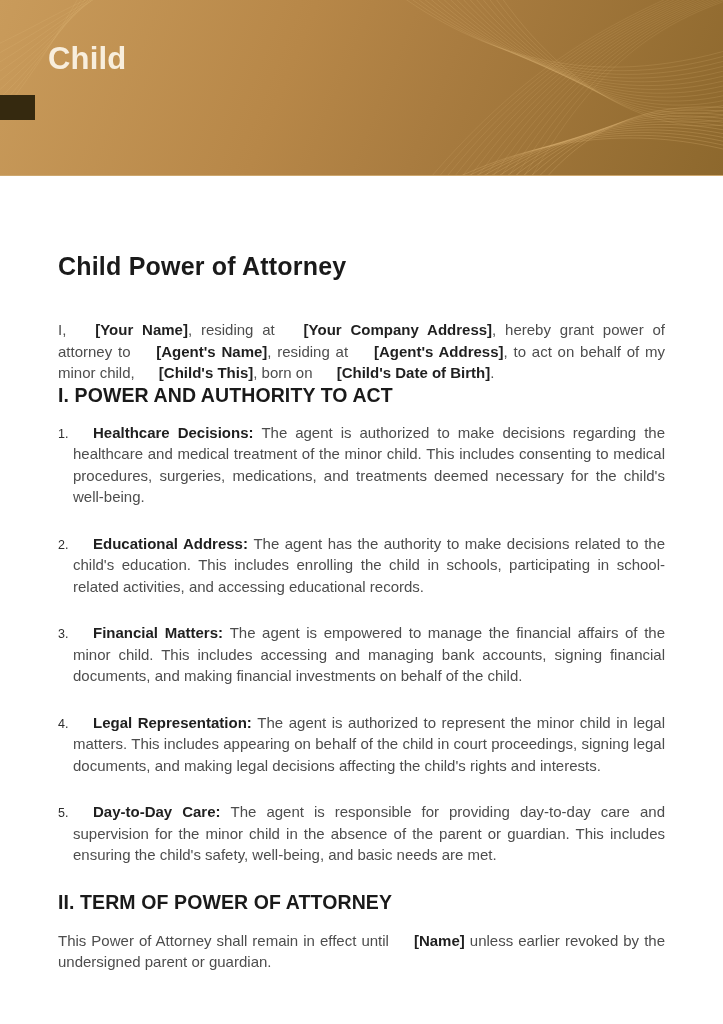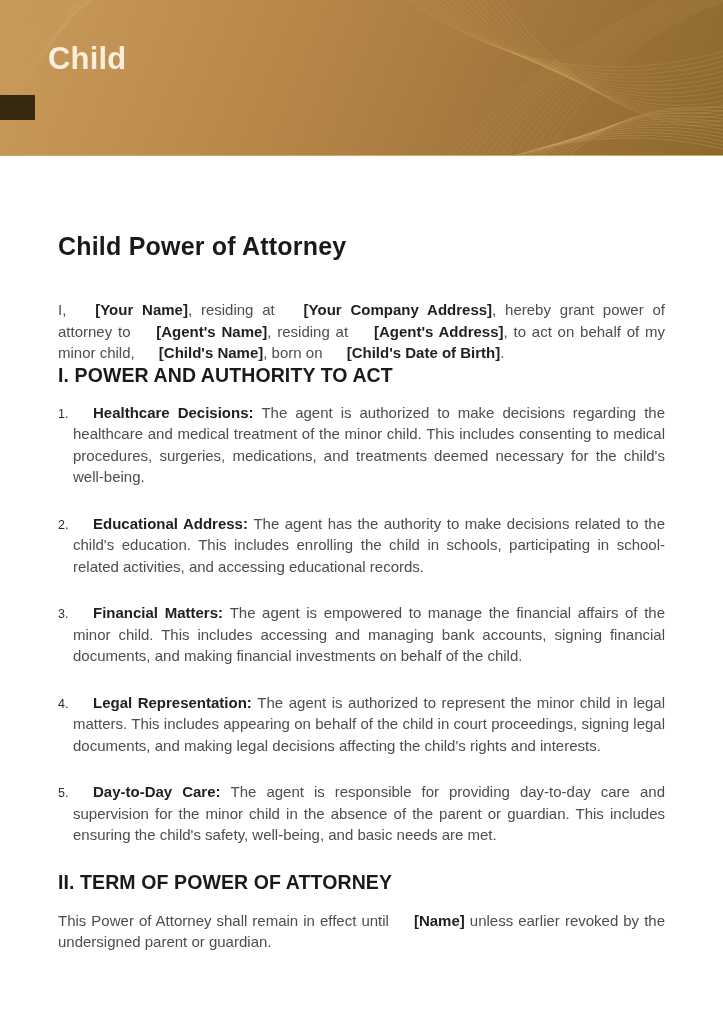--- a/index.html
+++ b/index.html
@@ -3,21 +3,21 @@
 <meta charset="utf-8">
 <style>
   * { margin:0; padding:0; box-sizing:border-box; }
   html,body { width:723px; height:1024px; overflow:hidden; background:#ffffff;
     font-family:"Liberation Sans", sans-serif; }
 
   .page { width:723px; height:1024px; position:relative; background:#ffffff; }
 
   
   .banner {
-    position:relative; width:723px; height:156px; overflow:hidden;
+    position:relative; width:723px; height:176px; overflow:hidden;
     background:linear-gradient(112deg,#c99b5b 0%, #b78748 40%, #a97c40 60%, #8d682d 100%);
     border-bottom:1px solid #cda76e;
   }
   .banner-waves { position:absolute; left:0; top:0; width:723px; height:176px; }
   .banner-title {
     position:absolute; left:48px; top:34px;
     font-size:31px; font-weight:bold; color:#f8eedd; line-height:49px;
     letter-spacing:0.2px;
   }
   .accent-bar {
@@ -109,21 +109,21 @@
     <div class="accent-bar"></div>
     <div class="banner-title">
       <div>Child</div>
     </div>
   </div>
 
   <div class="doc">
 
     <div class="doc-title">Child Power of Attorney</div>
 
-    <p class="intro">I, <b>[Your Name]</b>, residing at <b>[Your Company Address]</b>, hereby grant power of attorney to <b>[Agent's Name]</b>, residing at <b>[Agent's Address]</b>, to act on behalf of my minor child, <b>[Child's Name]</b>, born on <b>[Child's Date of Birth]</b>.</p>
+    <p class="intro">I, <b>[Your Name]</b>, residing at <b>[Your Company Address]</b>, hereby grant power of attorney to <b>[Agent's Name]</b>, residing at <b>[Agent's Address]</b>, to act on behalf of my minor child, <b>[Child's This]</b>, born on <b>[Child's Date of Birth]</b>.</p>
 
     <div class="sec-heading">I. POWER AND AUTHORITY TO ACT</div>
 
     <div class="olist">
 
       <div class="item">
         <span class="item-num">1.</span>
         <div class="item-body"><b>Healthcare Decisions: </b>The agent is authorized to make decisions regarding the healthcare and medical treatment of the minor child. This includes consenting to medical procedures, surgeries, medications, and treatments deemed necessary for the child's well-being.</div>
       </div>
 

